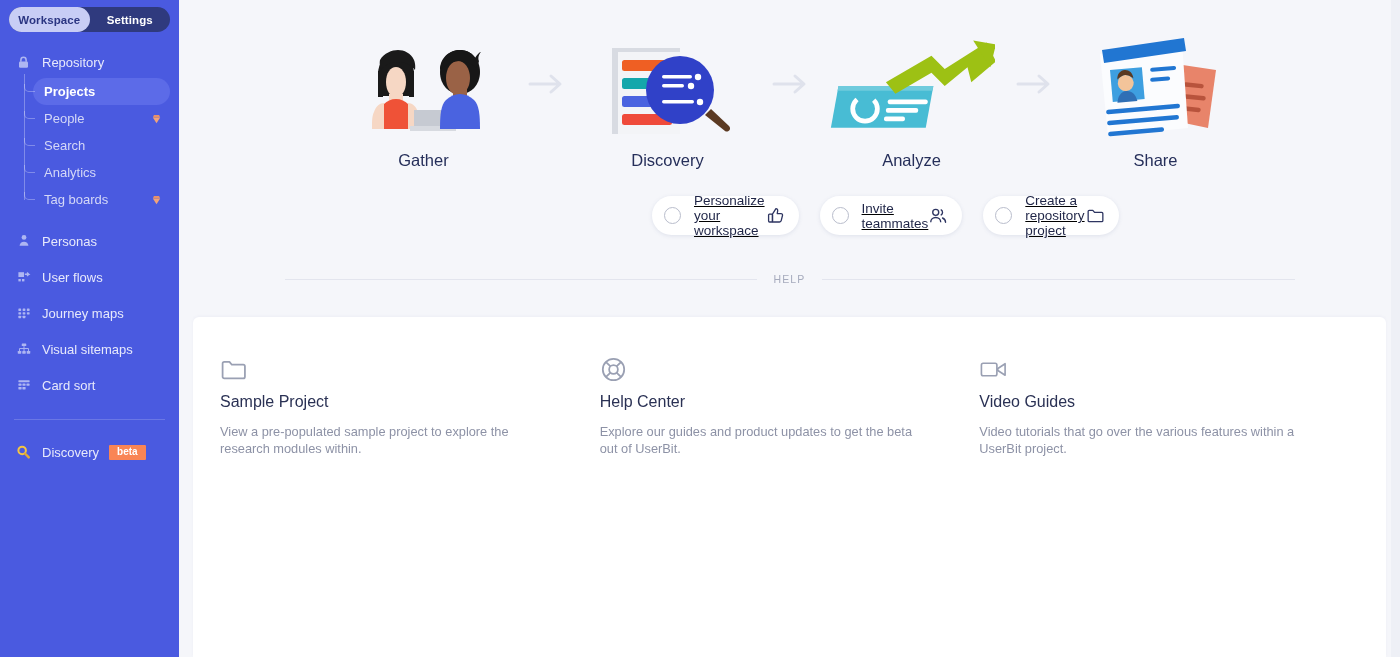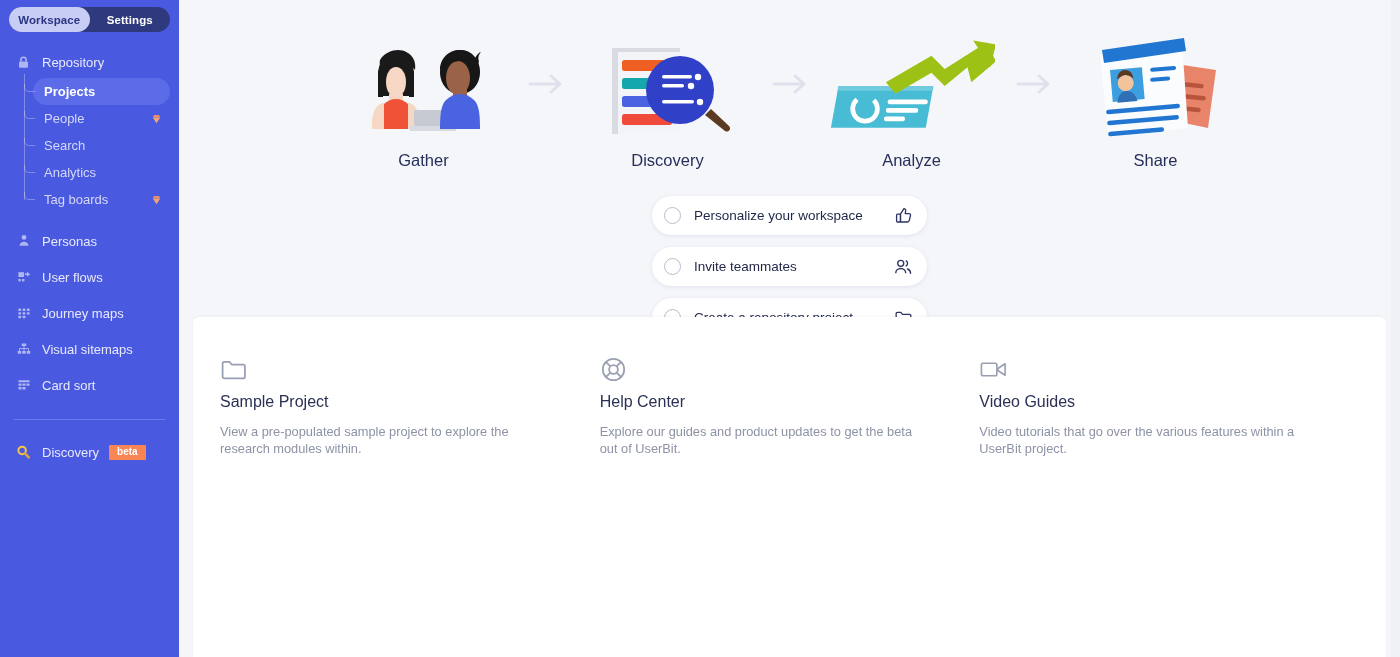--- a/index.html
+++ b/index.html
@@ -147,21 +147,21 @@
     width: 78px;
     height: 104px;
     display: flex; align-items: center; justify-content: center;
     padding-bottom: 4px;
   }
 
   
   .checklist {
     margin: 26px auto 0 auto;
     width: 275px;
-    display: flex; flex-direction: column; gap: 12px;
+    display: flex; flex-direction: row; gap: 21px; text-decoration: underline;
   }
   .check-item {
     height: 39px;
     background: #ffffff;
     border-radius: 20px;
     box-shadow: 0 1px 4px rgba(80,90,140,0.13);
     display: flex; align-items: center;
     padding: 0 14px 0 12px;
     cursor: pointer;
   }

